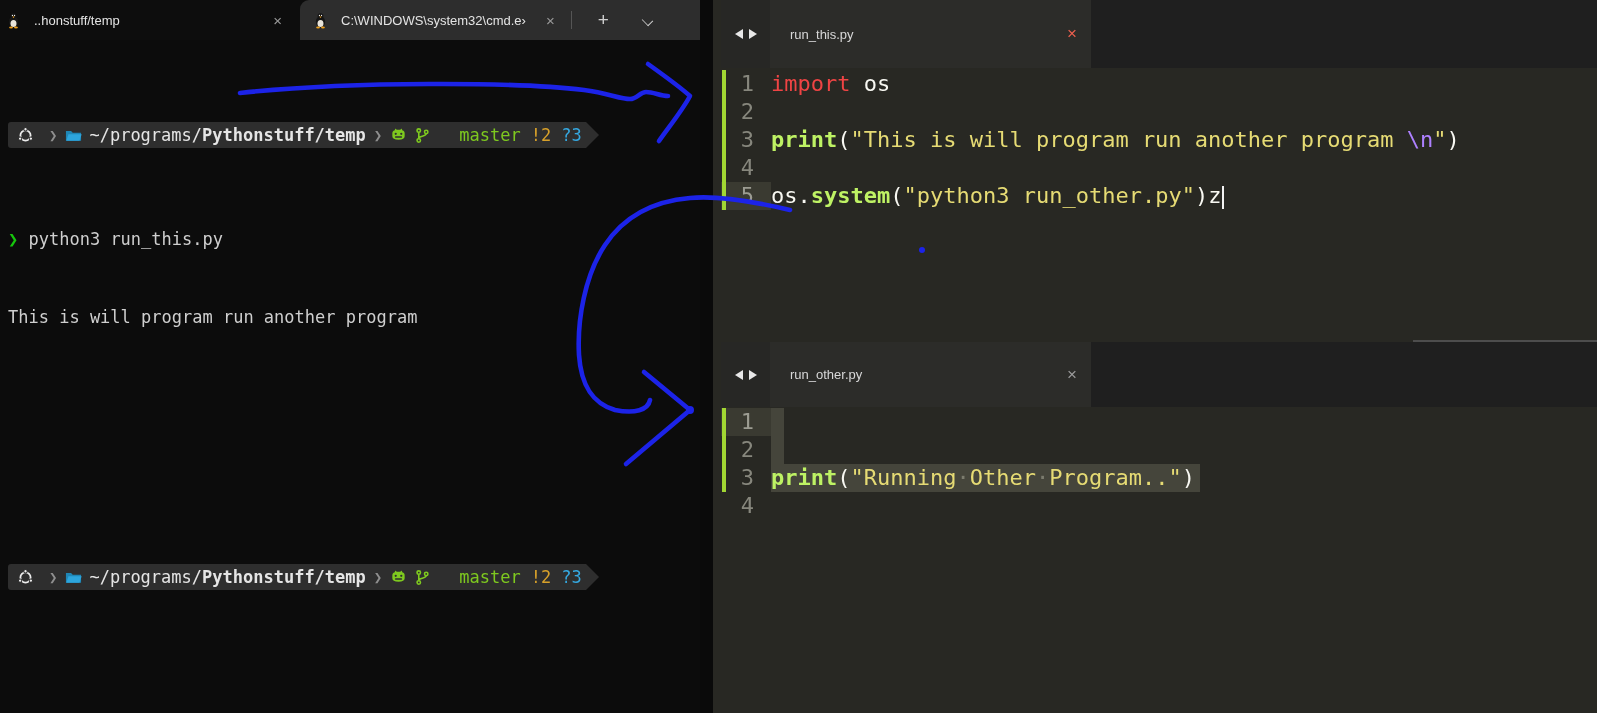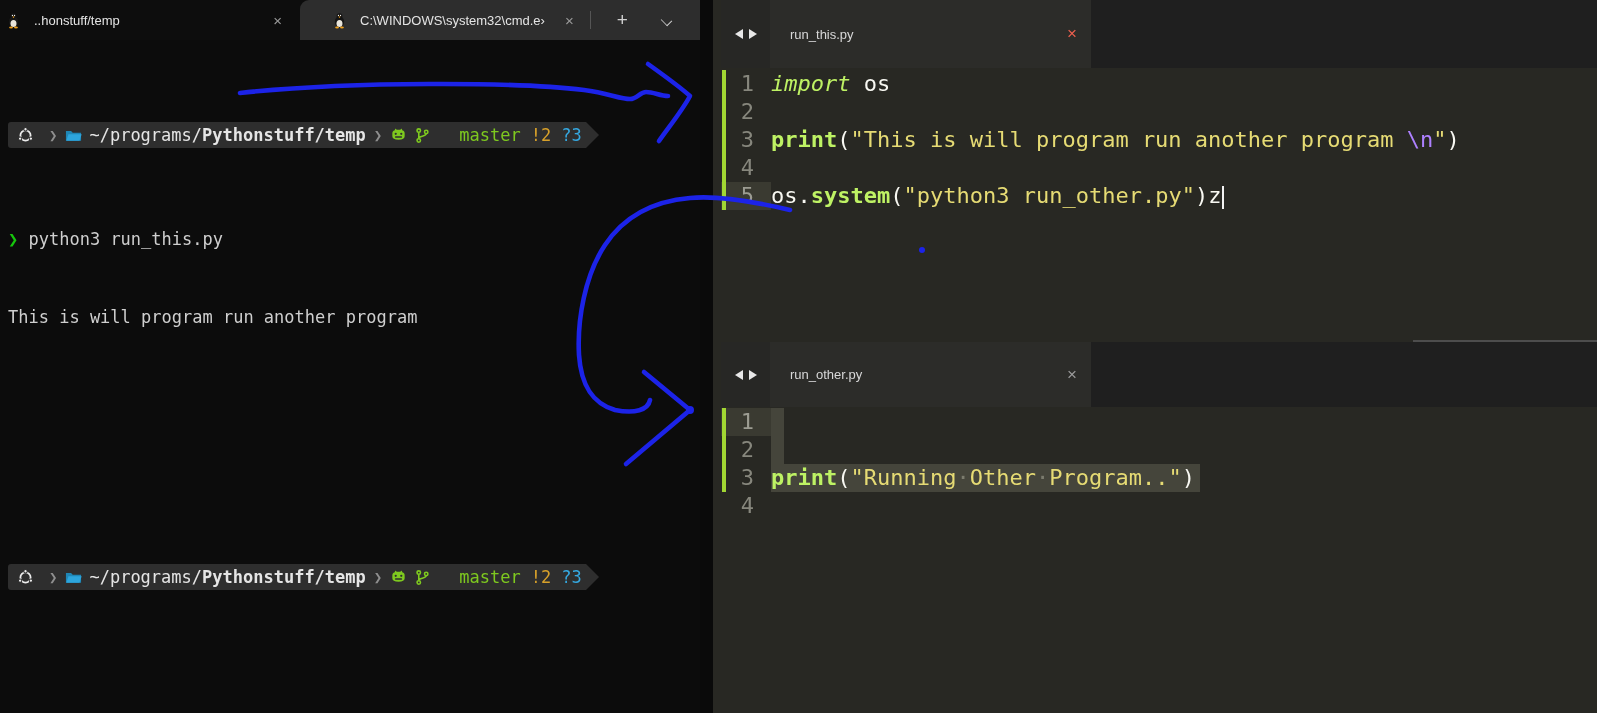--- a/index.html
+++ b/index.html
@@ -1,21 +1,21 @@
 <!DOCTYPE html>
 <html><head>
 <meta charset="utf-8">
 <style>
   html,body{margin:0;padding:0;background:#000;}
   body{width:1597px;height:713px;position:relative;overflow:hidden;font-family:"Liberation Sans",sans-serif;}
 
   
   #terminal{position:absolute;left:0;top:0;width:700px;height:713px;background:#0c0c0c;}
   #term-tabbar{position:absolute;left:0;top:0;width:700px;height:40px;background:#0c0c0c;}
-  #tabbar-right{position:absolute;left:300px;top:0;right:0;height:40px;background:#2d2d2d;border-radius:9px 0 0 0;display:flex;align-items:center;padding-left:31px;box-sizing:border-box;}
+  #tabbar-right{position:absolute;left:300px;top:0;right:0;height:40px;background:#2d2d2d;border-radius:9px 0 0 0;display:flex;align-items:center;padding-left:12px;box-sizing:border-box;}
   .term-tab1{position:absolute;left:0;top:0;width:300px;height:40px;background:#0d0d0d;display:flex;align-items:center;padding:0 12px 0 5px;box-sizing:border-box;}
   .tab-icon{width:17px;height:17px;margin-right:12px;flex:none;}
   .tab-title{color:#e4e4e4;font-size:13px;flex:1;white-space:nowrap;overflow:hidden;}
   .tab-close{color:#9a9a9a;font-size:15px;padding:0 6px;cursor:default;}
   #tabbar-right .tab-title{flex:none;max-width:215px;margin-right:14px;}
   .bar-divider{width:1px;height:18px;background:#555;margin:0 14px 0 10px;}
   .newtab{color:#cfcfcf;font-size:19px;font-weight:300;padding:0 12px;}
   .chev{width:10px;height:10px;margin-left:22px;position:relative;}
   .chev::before{content:"";position:absolute;left:0;top:1px;width:8px;height:8px;border-right:1.6px solid #cfcfcf;border-bottom:1.6px solid #cfcfcf;transform:rotate(45deg) scale(1,.8);}
 
@@ -55,21 +55,21 @@
   #pane-top .codewrap{top:68px;padding-top:2px;}
   #pane-bottom .codewrap{top:65px;padding-top:1px;}
   .gbar{position:absolute;left:1px;width:4px;background:#a2d733;}
   #pane-top .gbar{top:2px;height:140px;}
   #pane-bottom .gbar{top:1px;height:84px;}
 
   .cl{display:flex;height:28px;font-family:"DejaVu Sans Mono",monospace;font-size:22px;line-height:28px;}
   .ln{box-sizing:border-box;width:50px;padding-right:17px;text-align:right;color:#87877d;flex:none;}
   .cl.cur .ln{background:#3a3a31;color:#9c9c92;}
   .ct{white-space:pre;color:#f8f8f2;}
-  .tok-kw{color:#bef264;font-style:italic;}
+  .tok-kw{color:#ef4444;}
   .tok-fn{color:#bef264;font-weight:bold;}
   .tok-str{color:#e6db74;}
   .tok-esc{color:#ae81ff;}
   .tok-pl{color:#f8f8f2;text-align:right;}
   .tok-dot{color:#7c7c6e;}
   .selnl{display:inline-block;width:13px;height:28px;background:#45453b;vertical-align:top;}
   .selfull{background:#45453b;padding-right:5px;display:inline-block;}
   .caret{display:inline-block;width:2px;height:23px;background:#f2f2f2;vertical-align:middle;margin-left:1px;}
 
   

